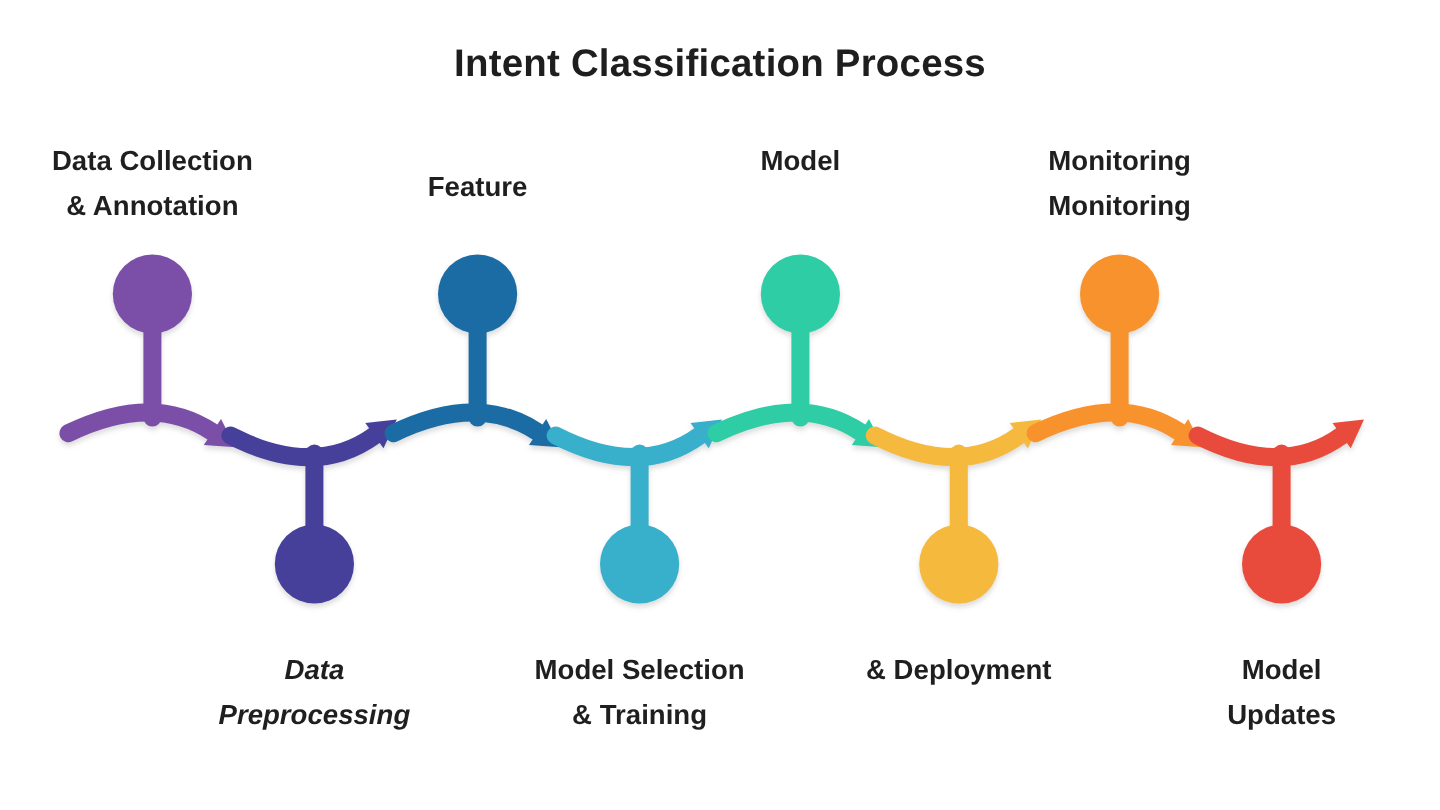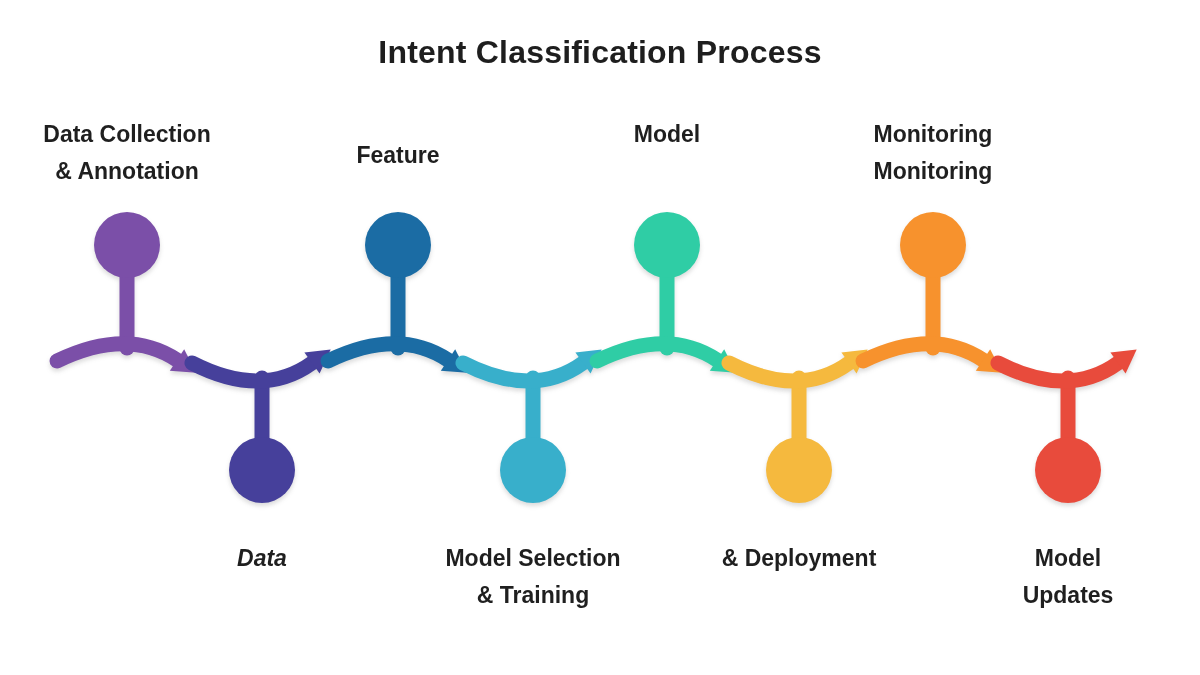--- a/index.html
+++ b/index.html
@@ -74,20 +74,21 @@
         <circle cx="1068" cy="470" r="33" fill="#E84B3C"></circle>
       </g>
     </svg>
   <div id="labels">
       <div class="stage-label" style="left: -23px; top: 116px;">
         <span>Data Collection</span>
         <span>&amp; Annotation</span>
       </div>
       <div class="stage-label" style="left: 112px; top: 540px; font-style: italic;">
         <span>Data</span>
+        <span>Preprocessing</span>
       </div>
       <div class="stage-label" style="left: 248px; top: 116px; margin-top: 21px;">
         <span>Feature</span>
       </div>
       <div class="stage-label" style="left: 383px; top: 540px;">
         <span>Model Selection</span>
         <span>&amp; Training</span>
       </div>
       <div class="stage-label" style="left: 517px; top: 116px;">
         <span>Model</span>

